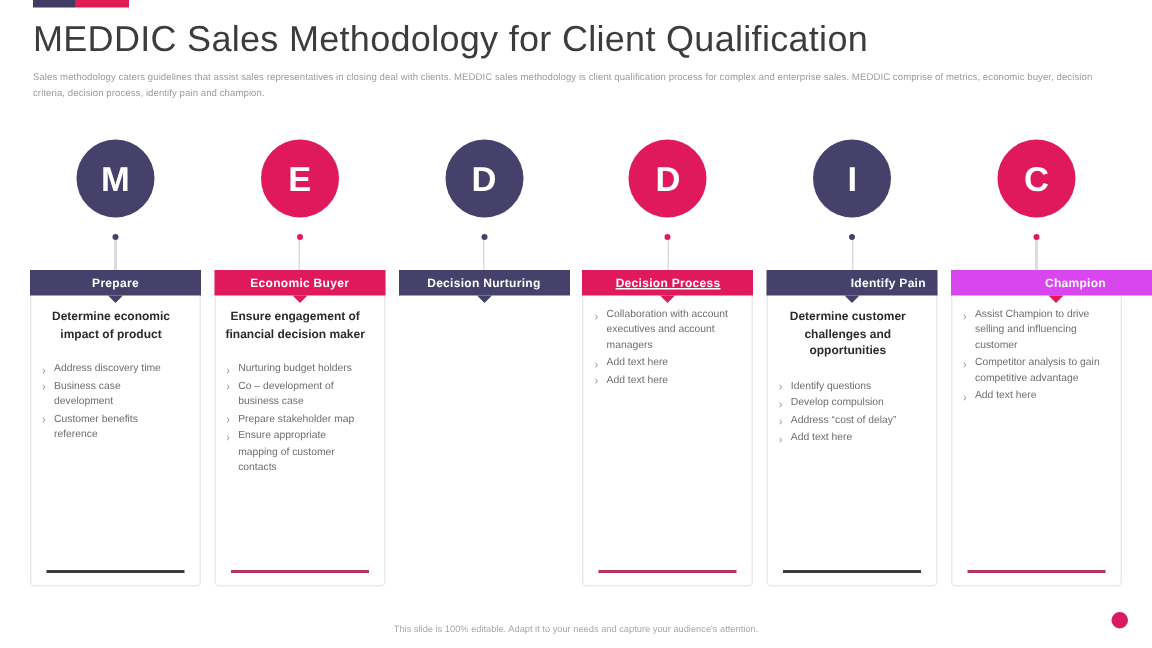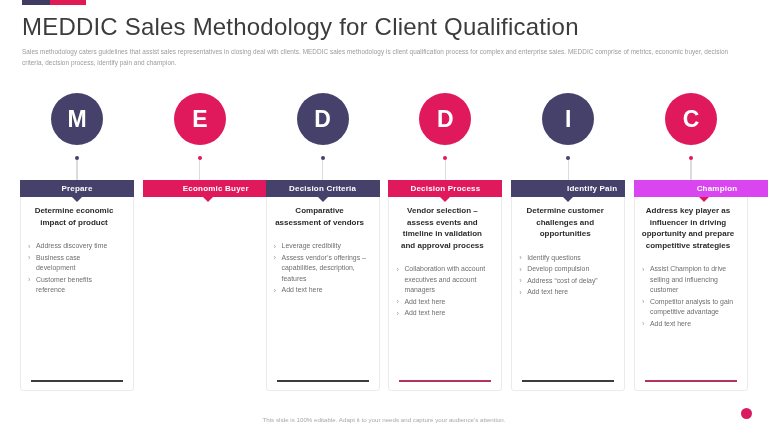--- a/index.html
+++ b/index.html
@@ -126,58 +126,58 @@
         </div>
       </div>
       <div class="col">
         <div class="circle-wrap">
           <div class="circle" style="background: rgb(224, 24, 92);">E</div>
         </div>
         <div class="connect">
           <div class="dot" style="background: rgb(224, 24, 92);"></div>
           <div class="stem" style="background: rgb(220, 220, 220);"></div>
         </div>
-        <div class="banner" style="background: rgb(224, 24, 92); color: rgb(224, 24, 92); padding-left: 16px;">
+        <div class="banner" style="background: rgb(224, 24, 92); color: rgb(224, 24, 92);">
           <span style="color: rgb(255, 255, 255);">Economic Buyer</span>
         </div>
+        <div class="card">
+          <div class="card-head">Ensure engagement of financial decision maker</div>
+          <ul class="points">
+            <li>Nurturing budget holders</li>
+            <li>Co – development of business case</li>
+            <li>Prepare stakeholder map</li>
+            <li>Ensure appropriate mapping of customer contacts</li>
+          </ul>
+          <div class="accent" style="background: rgb(178, 52, 97);"></div>
+        </div>
       </div>
       <div class="col">
         <div class="circle-wrap">
           <div class="circle" style="background: rgb(69, 65, 107);">D</div>
         </div>
         <div class="connect">
           <div class="dot" style="background: rgb(69, 65, 107);"></div>
           <div class="stem" style="background: rgb(220, 220, 220);"></div>
         </div>
         <div class="banner" style="background: rgb(69, 65, 107); color: rgb(69, 65, 107);">
-          <span style="color: rgb(255, 255, 255);">Decision Criteria</span>
-        </div>
-        <div class="card">
-          <div class="card-head">Comparative assessment of vendors</div>
-          <ul class="points">
-            <li>Leverage credibility</li>
-            <li>Assess vendor’s offerings – capabilities, description, features</li>
-            <li>Add text here</li>
-          </ul>
-          <div class="accent" style="background: rgb(60, 60, 60);"></div>
+          <span style="color: rgb(255, 255, 255);">Decision Nurturing</span>
         </div>
       </div>
       <div class="col">
         <div class="circle-wrap">
           <div class="circle" style="background: rgb(224, 24, 92);">D</div>
         </div>
         <div class="connect">
           <div class="dot" style="background: rgb(224, 24, 92);"></div>
           <div class="stem" style="background: rgb(220, 220, 220);"></div>
         </div>
         <div class="banner" style="background: rgb(224, 24, 92); color: rgb(224, 24, 92);">
-          <span style="color: rgb(255, 255, 255);">Decision Process</span>
-        </div>
-        <div class="card">
-          <div class="card-head">Vendor selection – assess events and timeline in validation and approval process</div>
+          <span style="color: rgb(255, 255, 255); text-decoration: underline;">Decision Process</span>
+        </div>
+        <div class="card">
           <ul class="points">
             <li>Collaboration with account executives and account managers</li>
             <li>Add text here</li>
             <li>Add text here</li>
           </ul>
           <div class="accent" style="background: rgb(178, 52, 97);"></div>
         </div>
       </div>
       <div class="col">
         <div class="circle-wrap">
@@ -206,21 +206,20 @@
           <div class="circle" style="background: rgb(224, 24, 92);">C</div>
         </div>
         <div class="connect">
           <div class="dot" style="background: rgb(224, 24, 92);"></div>
           <div class="stem" style="background: rgb(220, 220, 220);"></div>
         </div>
         <div class="banner" style="background: #d946ef; color: rgb(224, 24, 92); padding-left: 26px;">
           <span style="color: rgb(255, 255, 255);">Champion</span>
         </div>
         <div class="card">
-          <div class="card-head">Address key player as influencer in driving opportunity and prepare competitive strategies</div>
           <ul class="points">
             <li>Assist Champion to drive selling and influencing customer</li>
             <li>Competitor analysis to gain competitive advantage</li>
             <li>Add text here</li>
           </ul>
           <div class="accent" style="background: rgb(178, 52, 97);"></div>
         </div>
       </div>
     </div>
 

